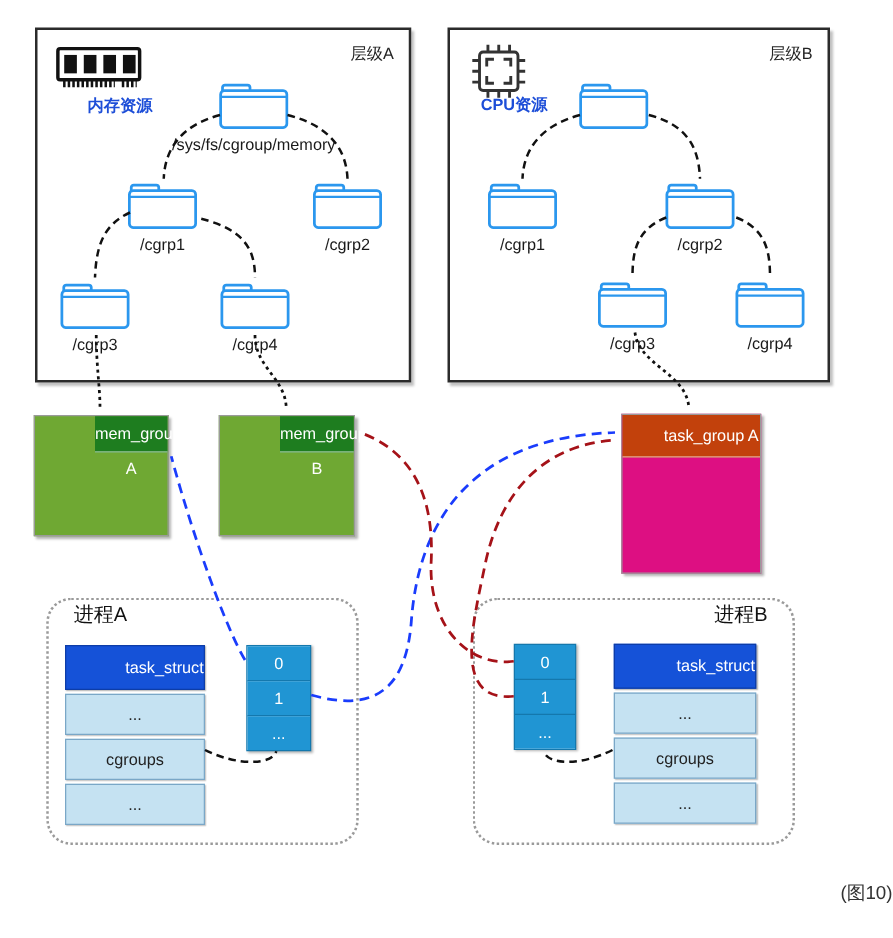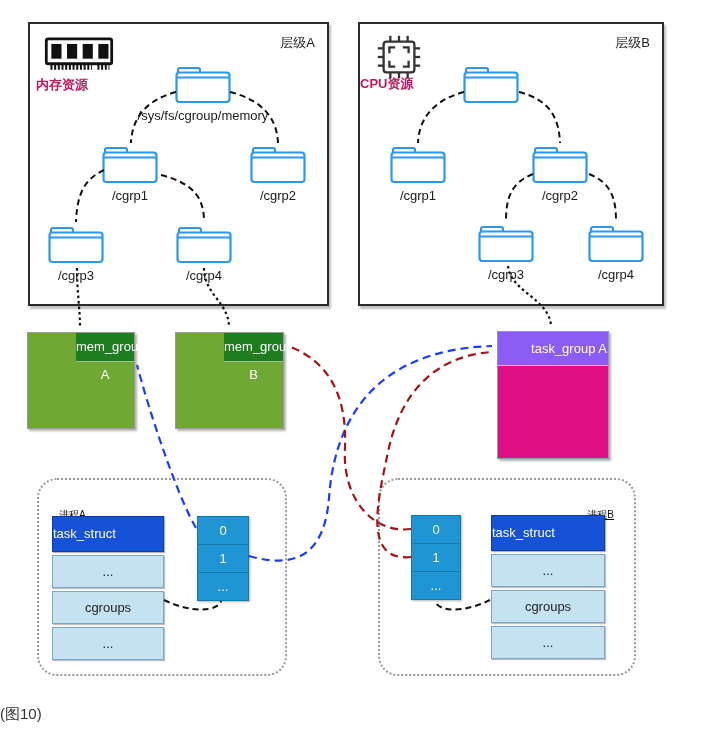--- a/index.html
+++ b/index.html
@@ -1,47 +1,47 @@
 <!DOCTYPE html>
 <html><head>
 <meta charset="utf-8">
 <style>
   html,body{margin:0;padding:0;background:#fff;font-family:"Liberation Sans","DejaVu Sans",sans-serif;}
   #canvas{position:relative;width:714px;height:750px;background:#fff;overflow:hidden;border-radius:32px;}
   .abs{position:absolute;}
   
   .panel{position:absolute;border:2px solid #2b2b2b;background:#fff;box-shadow:2px 3px 2px rgba(0,0,0,.25);}
   .panel-title{position:absolute;top:10px;right:12px;font-size:13px;color:#222;}
-  .res-label{position:absolute;font-size:13px;font-weight:600;color:#be185d;text-align:left;}
+  .res-label{position:absolute;font-size:13px;font-weight:600;color:#1d4ed8;text-align:right;}
   
   .folder{position:absolute;width:56px;height:38px;}
   .folder svg rect{fill:#fff;stroke:#2b97ee;stroke-width:2.2;}
   .folder svg line{stroke:#2b97ee;stroke-width:1.8;}
   .flabel{position:absolute;width:120px;text-align:center;font-size:13px;color:#1a1a1a;}
   .flabel.wide{width:160px;}
   
   .group{position:absolute;border:1px solid #9a9a9a;box-shadow:2px 2px 2px rgba(0,0,0,.3);}
   .ghead{height:28px;line-height:28px;text-align:center;color:#fff;font-size:13px;border-bottom:1px solid rgba(255,255,255,.55);}
   .mem{background:#6fa833;}
   .mem .ghead{background:#1e7d1f;margin-left:48px;}
   .task{background:#dd0f82;}
-  .task .ghead{background:#8b5cf6;height:33px;line-height:33px;padding-left:32px;}
+  .task .ghead{background:#c2410c;height:33px;line-height:33px;padding-left:32px;}
   
   .proc{position:absolute;border:2px dotted #9a9a9a;border-radius:20px;background:#fff;}
-  .proc-label{position:absolute;top:28px;font-size:10px;color:#111;text-decoration:underline;}
+  .proc-label{position:absolute;top:2px;font-size:16px;color:#111;}
   
   .tstruct{position:absolute;}
-  .thead{height:34px;line-height:34px;text-align:left;color:#fff;font-size:13px;background:#1552d8;border:1px solid #0d3da8;box-shadow:1px 1px 1px rgba(0,0,0,.3);}
+  .thead{height:34px;line-height:34px;text-align:right;color:#fff;font-size:13px;background:#1552d8;border:1px solid #0d3da8;box-shadow:1px 1px 1px rgba(0,0,0,.3);}
   .trow{height:31px;line-height:31px;margin-top:3px;text-align:center;color:#222;font-size:13px;background:#c5e2f2;border:1px solid #7aa7c7;box-shadow:1px 1px 1px rgba(0,0,0,.25);}
   
   .arr{position:absolute;border:1px solid #1478ad;box-shadow:1px 1px 2px rgba(0,0,0,.3);}
   .acell{height:27px;line-height:27px;text-align:center;color:#fff;font-size:13px;background:#2095d3;border-bottom:1px solid #1478ad;}
   .acell:last-child{border-bottom:none;}
   
-  .caption{position:absolute;left:0;top:705px;width:100%;text-align:left;font-size:15px;color:#333;}
+  .caption{position:absolute;left:0;top:705px;width:100%;text-align:right;font-size:15px;color:#333;}
   
   .hwicon svg{display:block;}
   
   #overlay{position:absolute;left:0;top:0;pointer-events:none;}
   #overlay path{fill:none;}
   #overlay .k{stroke:#111;stroke-width:2;stroke-dasharray:6 4;}
   #overlay .kd{stroke:#111;stroke-width:2.2;stroke-dasharray:2.5 3;}
   #overlay .b{stroke:#1a3cfc;stroke-width:2.2;stroke-dasharray:8 5;}
   #overlay .r{stroke:#a51218;stroke-width:2.2;stroke-dasharray:8 5;}
 </style>

